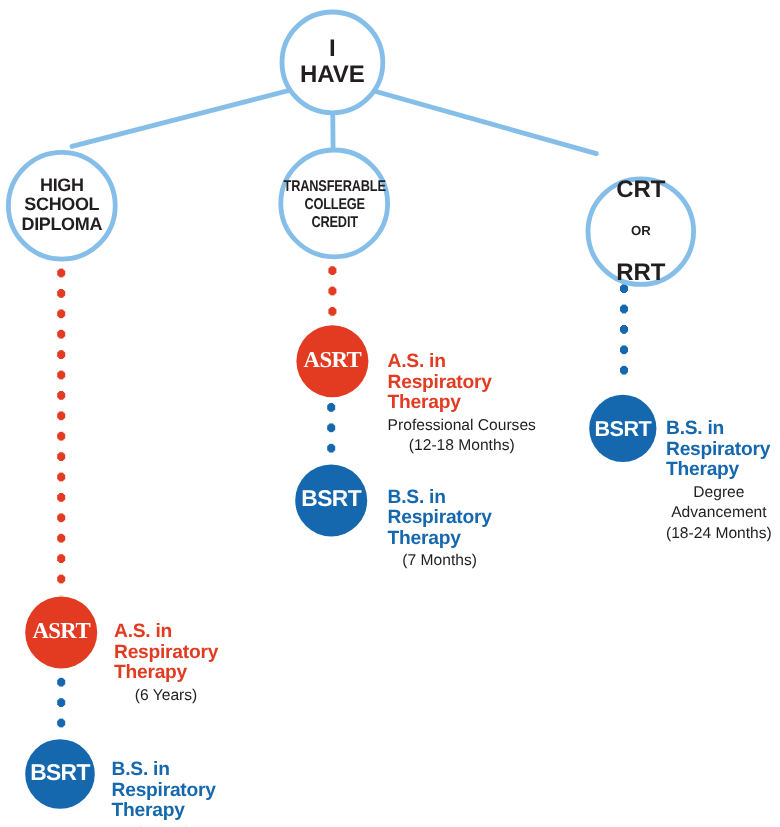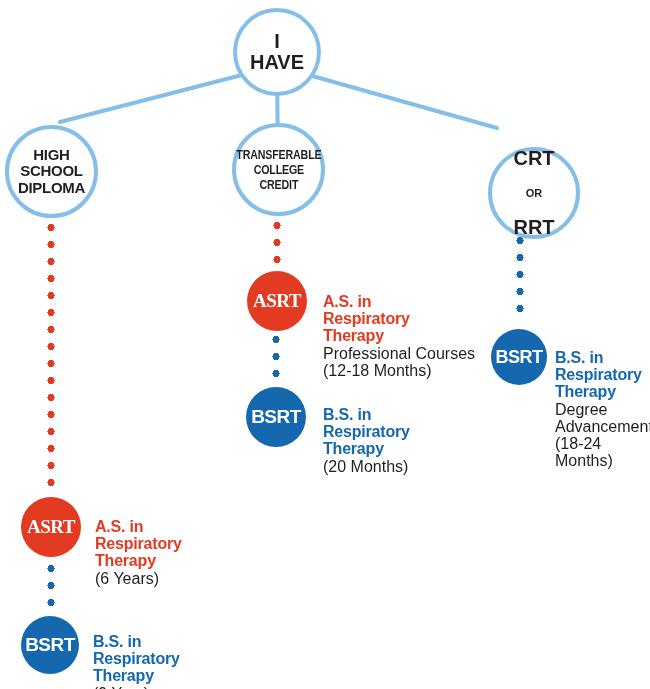--- a/index.html
+++ b/index.html
@@ -92,25 +92,26 @@
   .step-text .heading {
     font-weight: bold;
     font-size: 16px;
     line-height: 17px;
     letter-spacing: -0.2px;
     white-space: pre-line;
   }
   .step-text.red .heading  { color: var(--red, #e23b22); }
   .step-text.blue .heading { color: var(--blue, #1668ae); }
   .step-text .detail {
-    font-size: 16px;
+    font-size: 13px;
     line-height: 17px;
     color: var(--text, #221e1f);
     white-space: pre-line;
     margin-top: 1px;
+    text-align: center;
   }
   .text-asrt-mid   { left: 323px; top: 277px; }
   .text-bsrt-mid   { left: 323px; top: 390px; }
   .text-bsrt-right { left: 555px; top: 333px; }
   .text-asrt-left  { left: 95px;  top: 502px; }
   .text-bsrt-left  { left: 93px;  top: 617px; }
 </style>
 </head>
 <body>
 
@@ -164,21 +165,21 @@
 (12-18 Months)</div>
   </div>
 
   <div class="badge blue badge-bsrt-mid">
     <span>BSRT</span>
   </div>
   <div class="step-text blue text-bsrt-mid">
     <div class="heading">B.S. in
 Respiratory
 Therapy</div>
-    <div class="detail">(20 Months)</div>
+    <div class="detail">(7 Months)</div>
   </div>
 
   <div class="badge blue badge-bsrt-right">
     <span>BSRT</span>
   </div>
   <div class="step-text blue text-bsrt-right">
     <div class="heading">B.S. in
 Respiratory
 Therapy</div>
     <div class="detail">Degree

